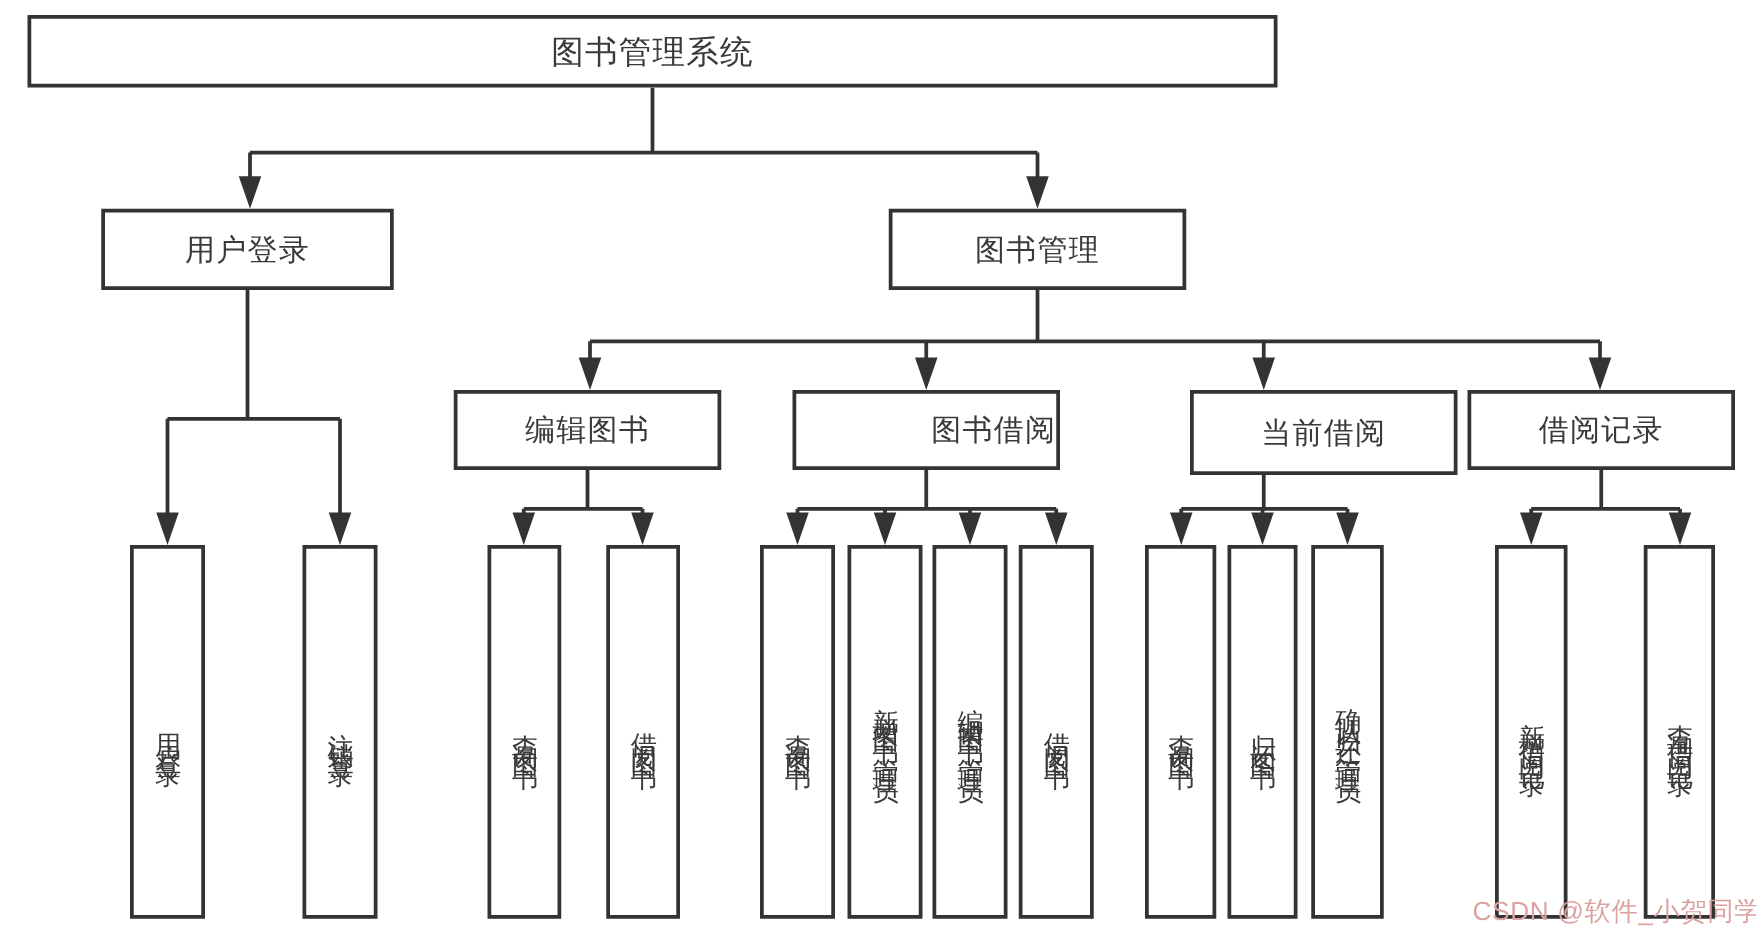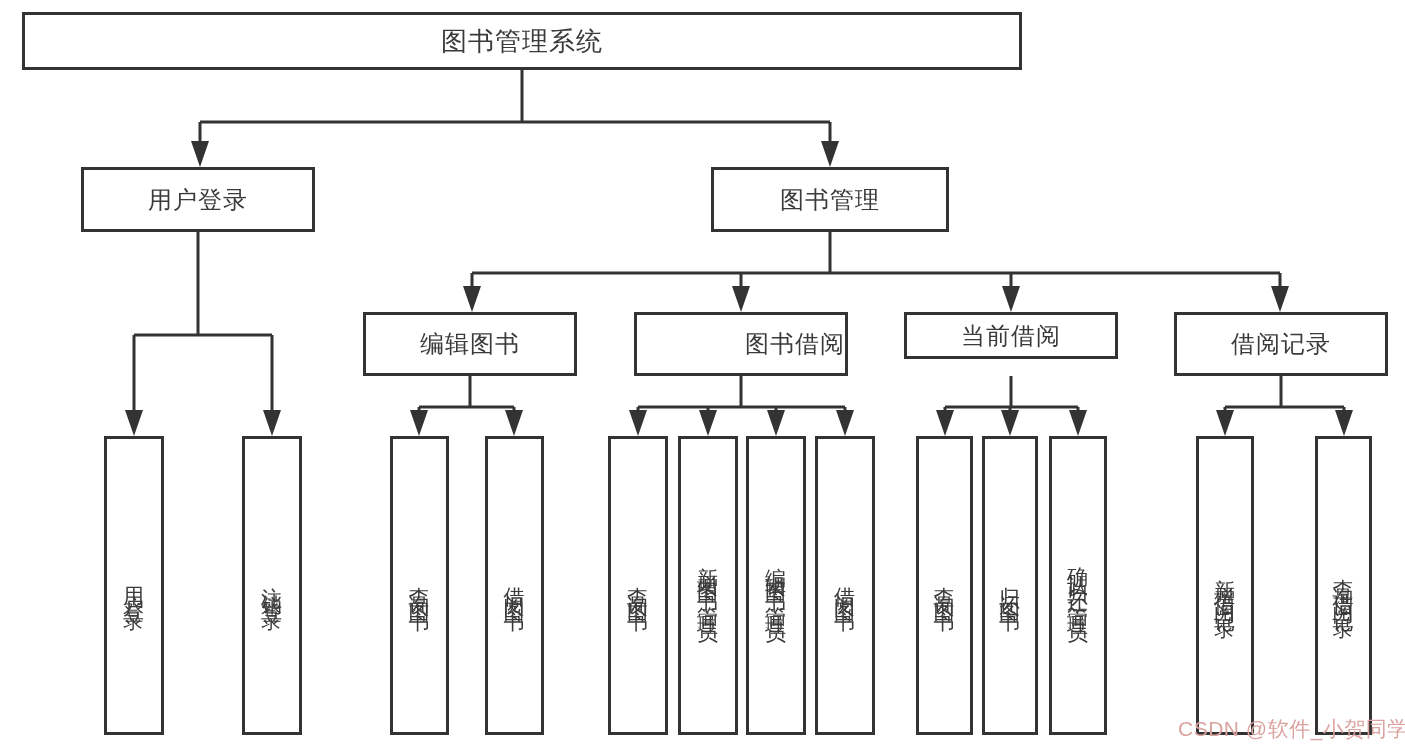--- a/index.html
+++ b/index.html
@@ -19,21 +19,21 @@
     writing-mode:vertical-rl;text-orientation:mixed;
     font-size:21px;letter-spacing:8px;line-height:1;
     padding:4px 0;
   }
   
   #n-root{left:22px;top:12px;width:1000px;height:58px;}
   #n-userlogin{left:81px;top:167px;width:234px;height:65px;}
   #n-bookmgmt{left:711px;top:167px;width:238px;height:65px;}
   #n-newbooks{left:363px;top:312px;width:214px;height:64px;}
   #n-bookborrow{left:634px;top:312px;width:214px;height:64px;justify-content:flex-end;}
-  #n-currentborrow{left:904px;top:312px;width:214px;height:47px;}
+  #n-currentborrow{left:952px;top:312px;width:214px;height:68px;}
   #n-borrowrecords{left:1174px;top:312px;width:214px;height:64px;}
   #l-1a{left:104px;top:436px;width:60px;height:299px;}
   #l-1b{left:242px;top:436px;width:60px;height:299px;}
   #l-2a{left:390px;top:436px;width:59px;height:299px;}
   #l-2b{left:485px;top:436px;width:59px;height:299px;}
   #l-3a{left:608px;top:436px;width:60px;height:299px;}
   #l-3b{left:678px;top:436px;width:60px;height:299px;}
   #l-3c{left:746px;top:436px;width:60px;height:299px;}
   #l-3d{left:815px;top:436px;width:60px;height:299px;}
   #l-4a{left:916px;top:436px;width:57px;height:299px;}

